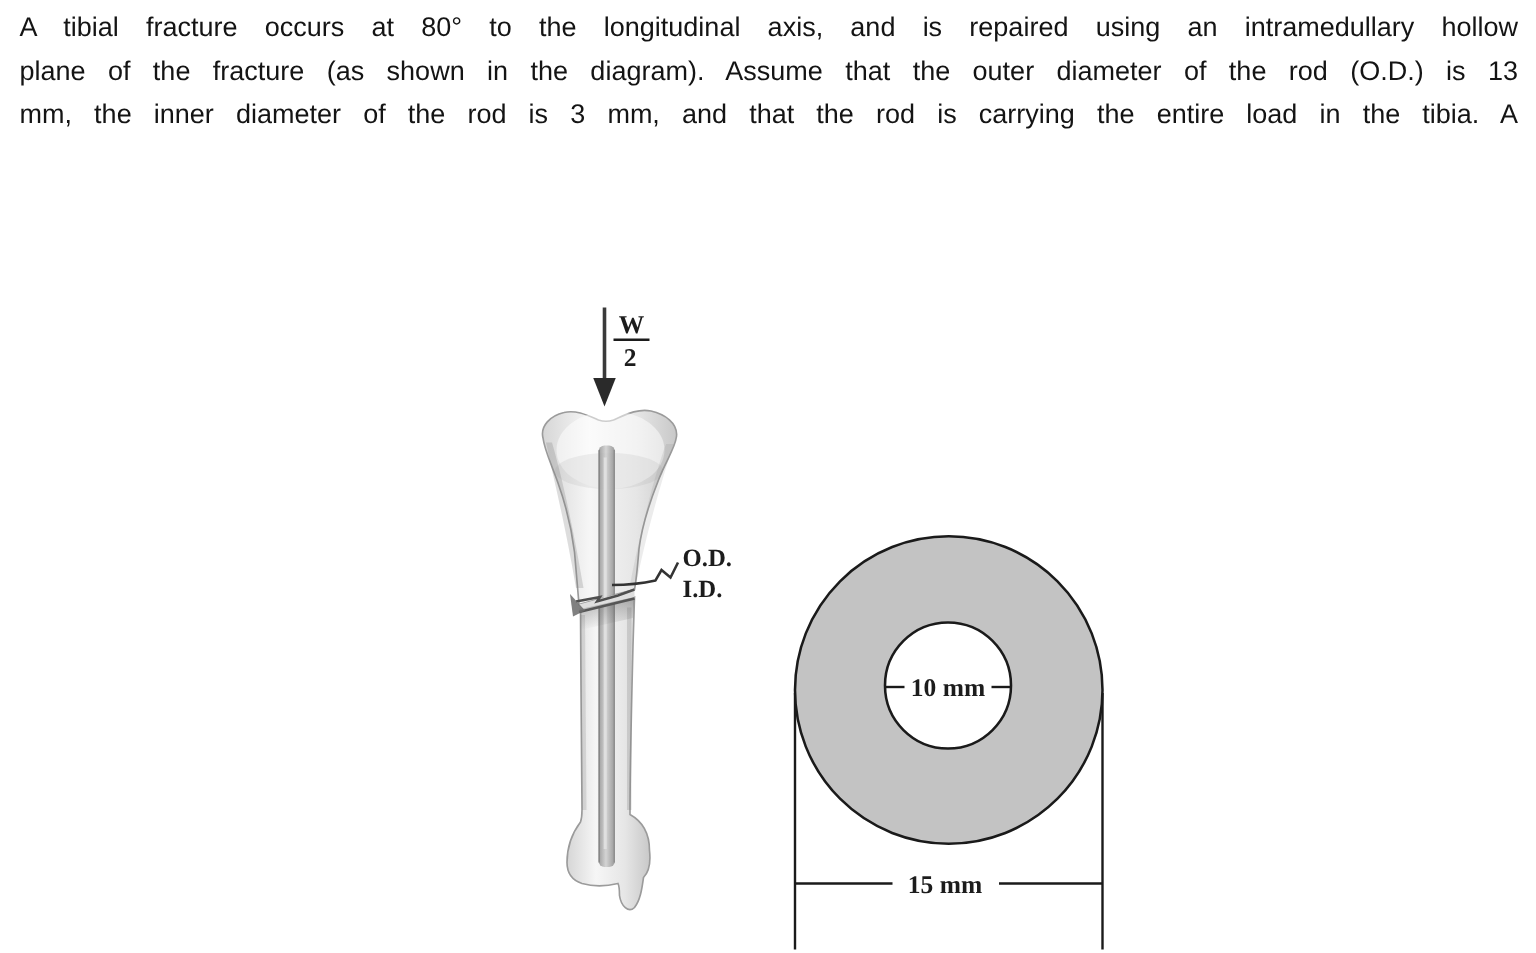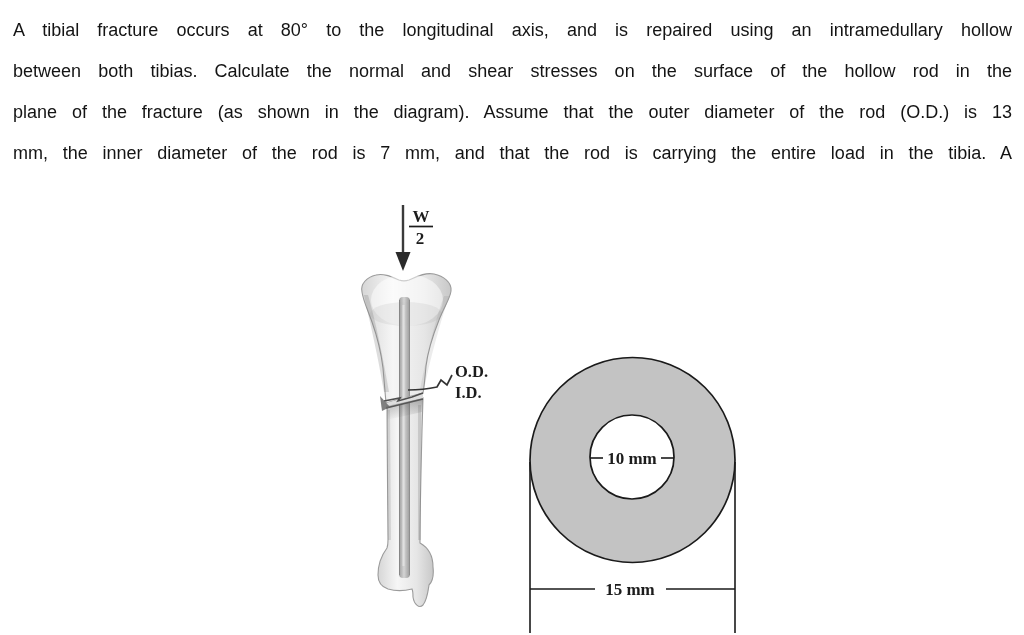--- a/index.html
+++ b/index.html
@@ -18,21 +18,20 @@
     width: 999px;
     color: #141414;
     font-size: 18px;
     line-height: 29px;
   }
   .problem .line {
     text-align: justify;
     text-align-last: justify;
     text-justify: inter-word;
     white-space: normal;
-    margin-top: 12px;
   }
   .problem .line.last {
     text-align-last: left;
   }
   svg.figure {
     position: absolute;
     left: 0;
     top: 0;
   }
   .serif-label {
@@ -41,23 +40,22 @@
     fill: #1c1c1c;
   }
 </style>
 </head>
 <body>
 
 <div class="page">
 
   <div class="problem">
     <div class="line">A tibial fracture occurs at 80° to the longitudinal axis, and is repaired using an intramedullary hollow</div>
-    <div class="line">between both tibias. Calculate the normal and shear stresses on the surface of the hollow rod in the</div>
     <div class="line">plane of the fracture (as shown in the diagram). Assume that the outer diameter of the rod (O.D.) is 13</div>
-    <div class="line">mm, the inner diameter of the rod is 7 mm, and that the rod is carrying the entire load in the tibia. A</div>
+    <div class="line">mm, the inner diameter of the rod is 3 mm, and that the rod is carrying the entire load in the tibia. A</div>
   </div>
 
   <svg class="figure" width="1024" height="635" viewBox="0 0 1024 635">
     <defs>
       <linearGradient id="gBone" x1="0" y1="0" x2="1" y2="0">
         <stop offset="0" stop-color="#d6d6d6"></stop>
         <stop offset="0.35" stop-color="#f6f6f6"></stop>
         <stop offset="0.7" stop-color="#e6e6e6"></stop>
         <stop offset="1" stop-color="#c8c8c8"></stop>
       </linearGradient>

